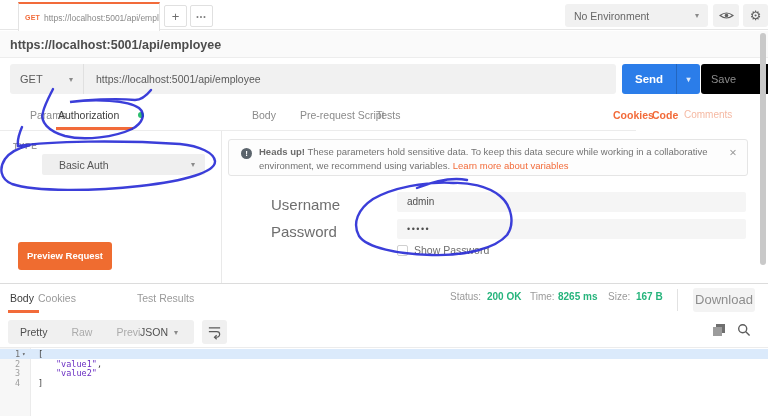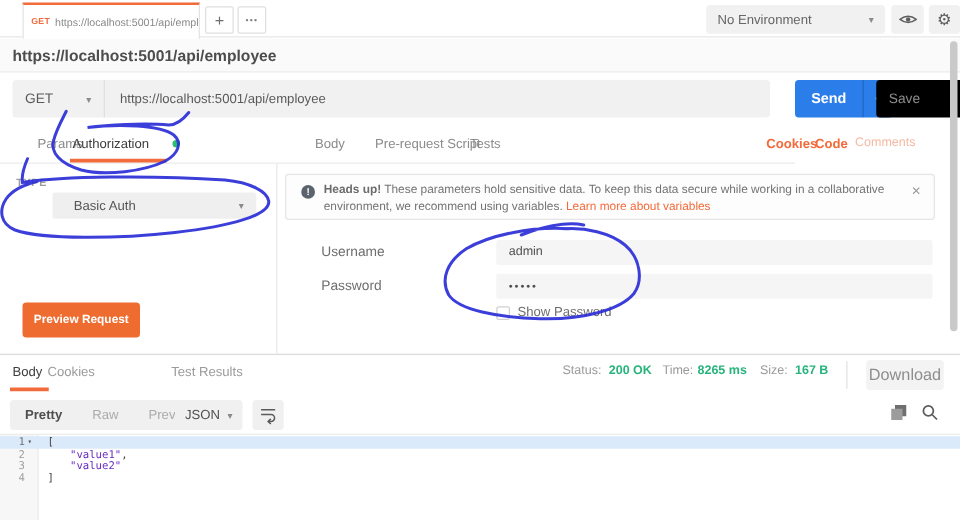--- a/index.html
+++ b/index.html
@@ -28,21 +28,21 @@
 
   
   .title-row { position:absolute; left:0; top:31px; width:768px; height:27px; background:#fafafa; border-bottom:1px solid #ededed; }
   .title-row span { position:absolute; left:10px; top:7px; font-size:12.5px; font-weight:600; color:#4d4d4d; }
 
   
   .url-box { position:absolute; left:10px; top:64px; width:606px; height:30px; background:#f1f1f1; border-radius:3px; display:flex; }
   .method-sel { width:74px; display:flex; align-items:center; justify-content:space-between; padding:0 10px;
                 border-right:1px solid #e0e0e0; font-size:11px; color:#5a5a5a; font-weight:500; cursor:pointer; }
   .url-text { flex:1; line-height:30px; padding-left:12px; font-size:10.5px; color:#5a5a5a; }
-  .send-btn { position:absolute; left:636px; top:64px; height:30px; display:flex; background:#2b7de9; border-radius:3px;
+  .send-btn { position:absolute; left:622px; top:64px; height:30px; display:flex; background:#2b7de9; border-radius:3px;
               color:#fff; font-size:11.5px; font-weight:600; cursor:pointer; }
   .send-main { padding:0 13px; line-height:30px; }
   .send-caret { width:24px; display:flex; align-items:center; justify-content:center; border-left:1px solid rgba(0,0,0,.18); }
   .send-caret .caret { color:#dbe9fb; }
   .save-btn { position:absolute; left:701px; top:64px; height:30px; display:flex; background:#000000; border-radius:3px;
               color:#8c8c8c; font-size:11px; cursor:pointer;gap:24px; }
   .save-main { padding:0 10px; line-height:30px; }
   .save-caret { width:17px; display:flex; align-items:center; justify-content:center; border-left:1px solid #ddd; }
 
   
@@ -68,44 +68,44 @@
 
   
   .banner { position:absolute; left:228px; top:139px; width:520px; height:37px; background:#fdfdfd;
             border:1px solid #e5e5e5; border-radius:3px; }
   .bang { position:absolute; left:12px; top:8px; width:11px; height:11px; border-radius:50%; background:#5b646c;
           color:#fff; font-size:8px; font-weight:700; text-align:center; line-height:11px; }
   .banner-text { position:absolute; left:30px; top:5px; right:28px; font-size:9.5px; line-height:13.5px; color:#737373; }
   .banner-close { position:absolute; right:10px; top:7px; font-size:9.5px; color:#9b9b9b; cursor:pointer; }
 
   
-  .field-label { position:absolute; left:231px; font-size:11px; color:#6e6e6e;padding-left:26px; }
+  .field-label { position:absolute; left:245px; font-size:15px; color:#6e6e6e;padding-left:26px; }
   .field-input { position:absolute; left:397px; width:349px; height:20px; background:#f5f5f5; border-radius:2px;
                  line-height:20px; padding-left:10px; font-size:10px; color:#4f4f4f; }
   .pwd-dots { font-size:9px; letter-spacing:1.5px; }
   .checkbox { position:absolute; left:397px; top:245px; width:11px; height:11px; border:1px solid #d0d0d0;
               border-radius:2px; background:#fff; cursor:pointer; }
   .show-pwd { position:absolute; left:414px; top:244px; font-size:10.5px; color:#6e6e6e; cursor:pointer; }
   .scrollbar { position:absolute; left:760px; top:33px; width:6px; height:232px; background:#c9c9c9; border-radius:3px; cursor:pointer; }
 
   
   .resp-sep { position:absolute; left:0; top:283px; width:768px; height:1px; background:#dcdcdc; }
   .resp-tab { position:absolute; top:284px; height:29px; line-height:29px; font-size:10.5px; color:#9a9a9a; cursor:pointer; white-space:nowrap; }
   .resp-tab.active { color:#3d3d3d; font-weight:500; }
   .resp-underline { position:absolute; left:8px; top:310px; width:31px; height:3px; background:#f26b3a; }
   .meta { position:absolute; top:291px; font-size:10px; color:#9a9a9a; white-space:nowrap; }
   .meta b { color:#26b47c; font-weight:600; }
   .meta-div { position:absolute; left:677px; top:289px; width:1px; height:22px; background:#e2e2e2; }
   .download-btn { position:absolute; left:693px; top:288px; width:62px; height:24px; background:#f3f3f3; border-radius:3px;
                   text-align:center; line-height:24px; font-size:13px; color:#8d8d8d; cursor:pointer; }
   .view-group { position:absolute; left:8px; top:320px; height:24px; background:#f0f0f0; border-radius:3px; display:flex; }
   .view-btn { padding:0 12px; line-height:24px; font-size:10.5px; color:#ababab; cursor:pointer; }
-  .view-btn.active { color:#4f4f4f; font-weight:700; }
+  .view-btn.active { color:#4f4f4f; font-weight:400; }
   .json-select { position:absolute; left:140px; top:320px; width:54px; height:24px; background:#f0f0f0; border-radius:3px;
-                 display:flex; align-items:center; justify-content:center; gap:6px; font-size:10.5px; color:#4f4f4f; cursor:pointer; }
+                 display:flex; align-items:center; gap:6px; font-size:10.5px; color:#4f4f4f; cursor:pointer; }
   .wrap-btn { position:absolute; left:202px; top:320px; width:25px; height:24px; background:#f0f0f0; border-radius:3px;
               display:flex; align-items:center; justify-content:center; cursor:pointer; }
   .toolbar-sep { position:absolute; left:0; top:347px; width:768px; height:1px; background:#ececec; }
   .copy-ic { position:absolute; left:712px; top:323px; cursor:pointer; }
   .search-ic { position:absolute; left:737px; top:323px; cursor:pointer; }
 
   
   .gutter { position:absolute; left:0; top:348px; width:31px; height:68px; background:#f7f7f7; border-right:1px solid #ebebeb; }
   .line-hl { position:absolute; left:0; top:349px; width:768px; height:10px; background:#dbeafb; }
   .code-row { position:absolute; left:0; width:768px; height:10px; line-height:10px;

